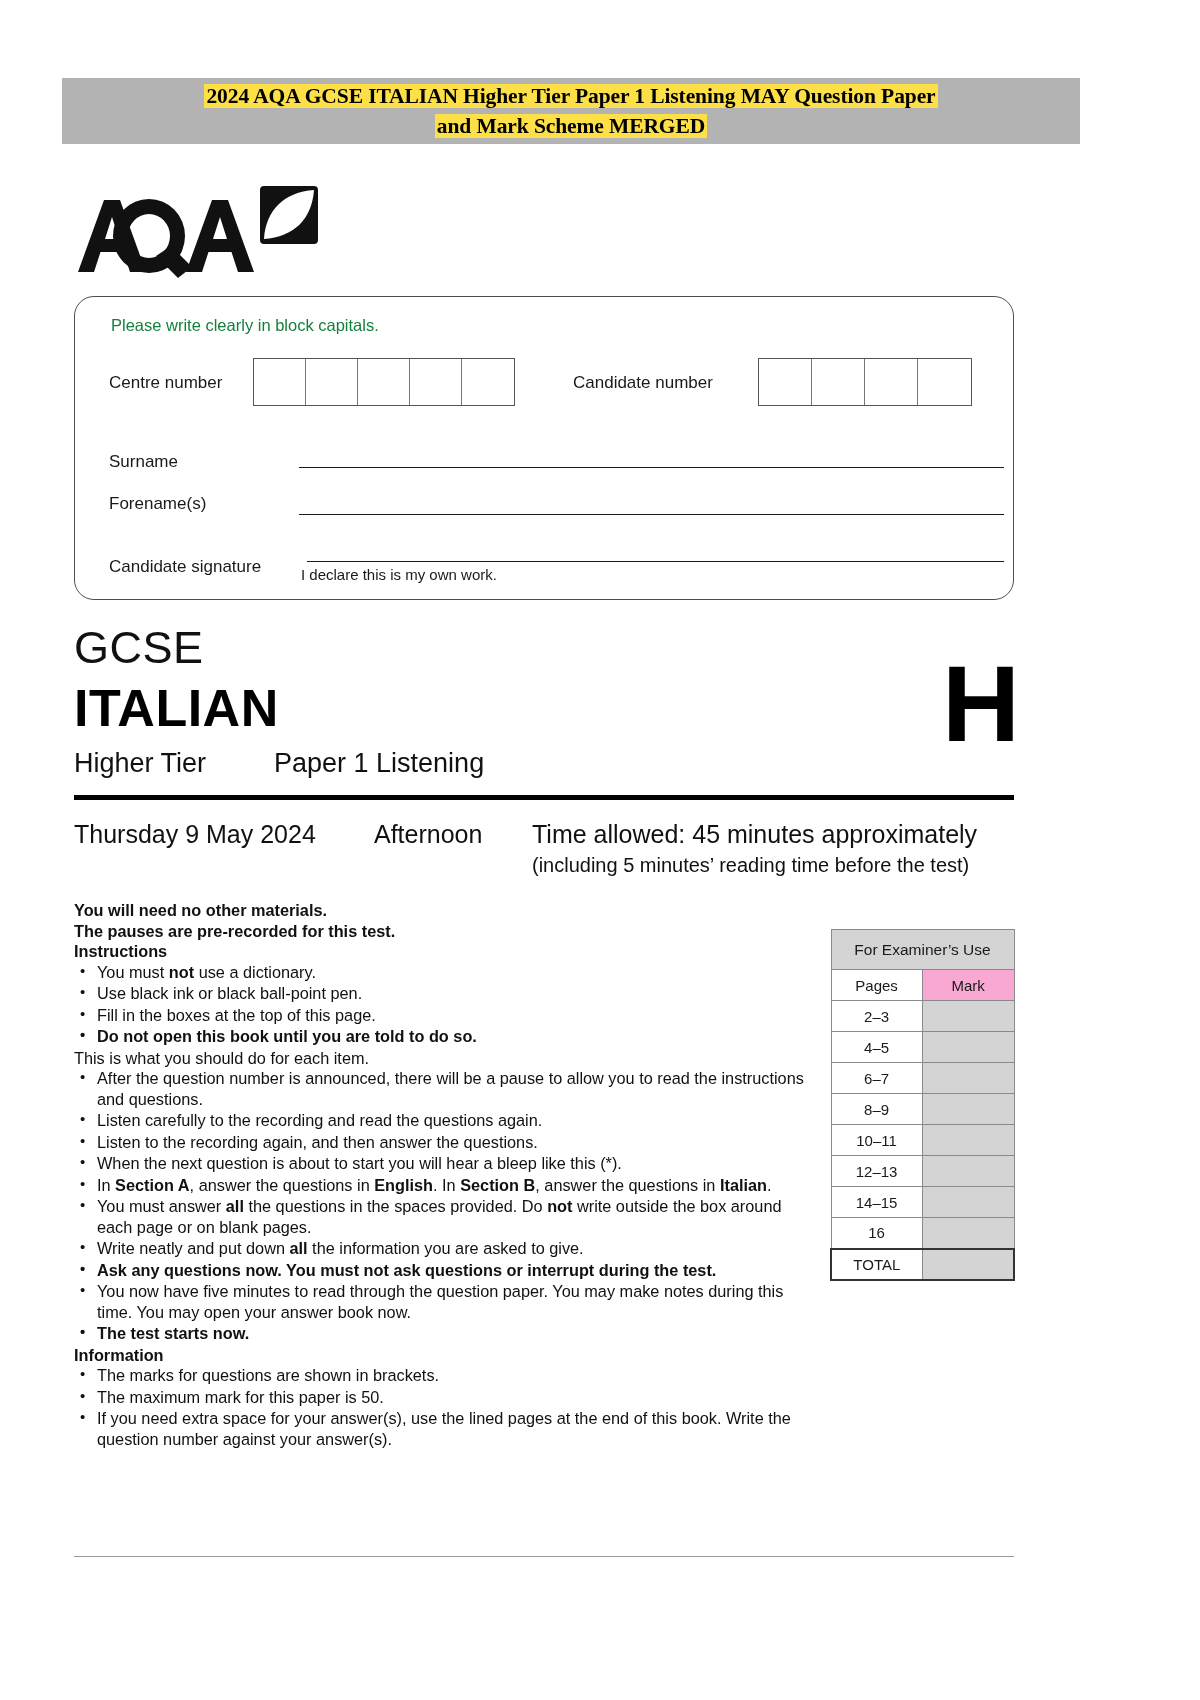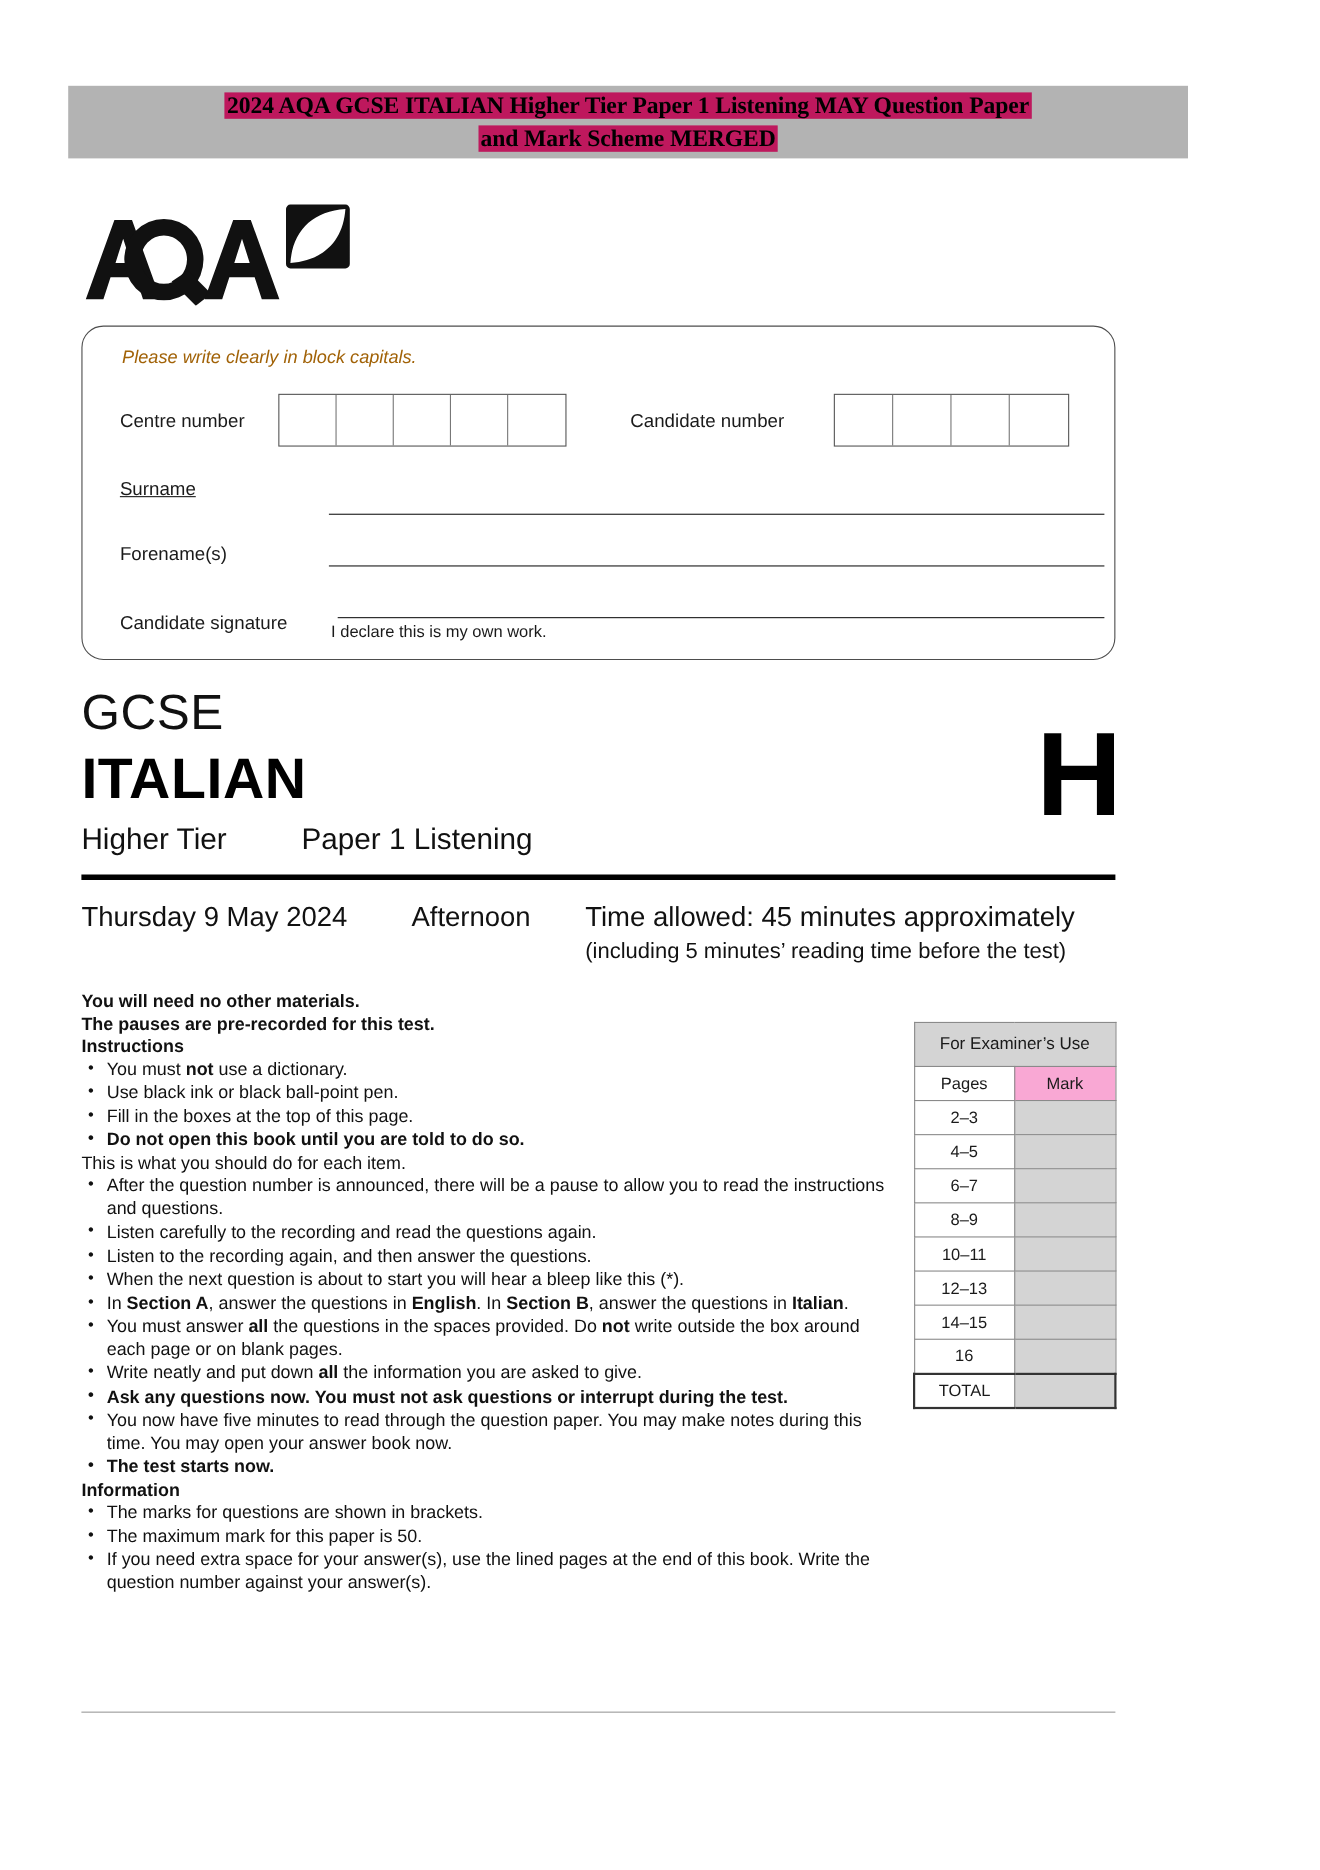--- a/index.html
+++ b/index.html
@@ -30,21 +30,21 @@
     align-items: center; justify-content: center;
     text-align: center;
     font-family: "Liberation Serif", serif;
     font-weight: bold;
     font-size: 21.5px;
     line-height: 30px;
     letter-spacing: -0.1px;
   }
   .banner-line { display: block; }
   .hl {
-    background: #be185d;
+    background: #fde047;
     padding: 0 2px;
     white-space: nowrap;
   }
 
   
   .logo {
     position: absolute;
     left: 74px; top: 182px;
     width: 246px; height: 96px;
   }
@@ -55,31 +55,30 @@
     position: absolute;
     left: 74px; top: 296px;
     width: 940px; height: 304px;
     border: 1.4px solid #4d4d4d;
     border-radius: 20px;
   }
   .please-write {
     position: absolute;
     left: 36px; top: 19px;
     font-size: 16.5px;
-    color: #a16207;
-    font-style: italic;
+    color: #15803d;
   }
   .row-label {
     position: absolute;
     font-size: 17px;
     color: #1a1a1a;
   }
   .lbl-centre  { left: 34px;  top: 76px; }
   .lbl-cand    { left: 498px; top: 76px; }
-  .lbl-surname { left: 34px;  top: 138px; text-decoration: underline; }
+  .lbl-surname { left: 34px;  top: 155px; }
   .lbl-fore    { left: 34px;  top: 197px; }
   .lbl-sig     { left: 34px;  top: 260px; }
 
   .cellbox {
     position: absolute;
     display: flex;
     border: 1.2px solid #555;
     height: 48px;
   }
   .cellbox > span {

